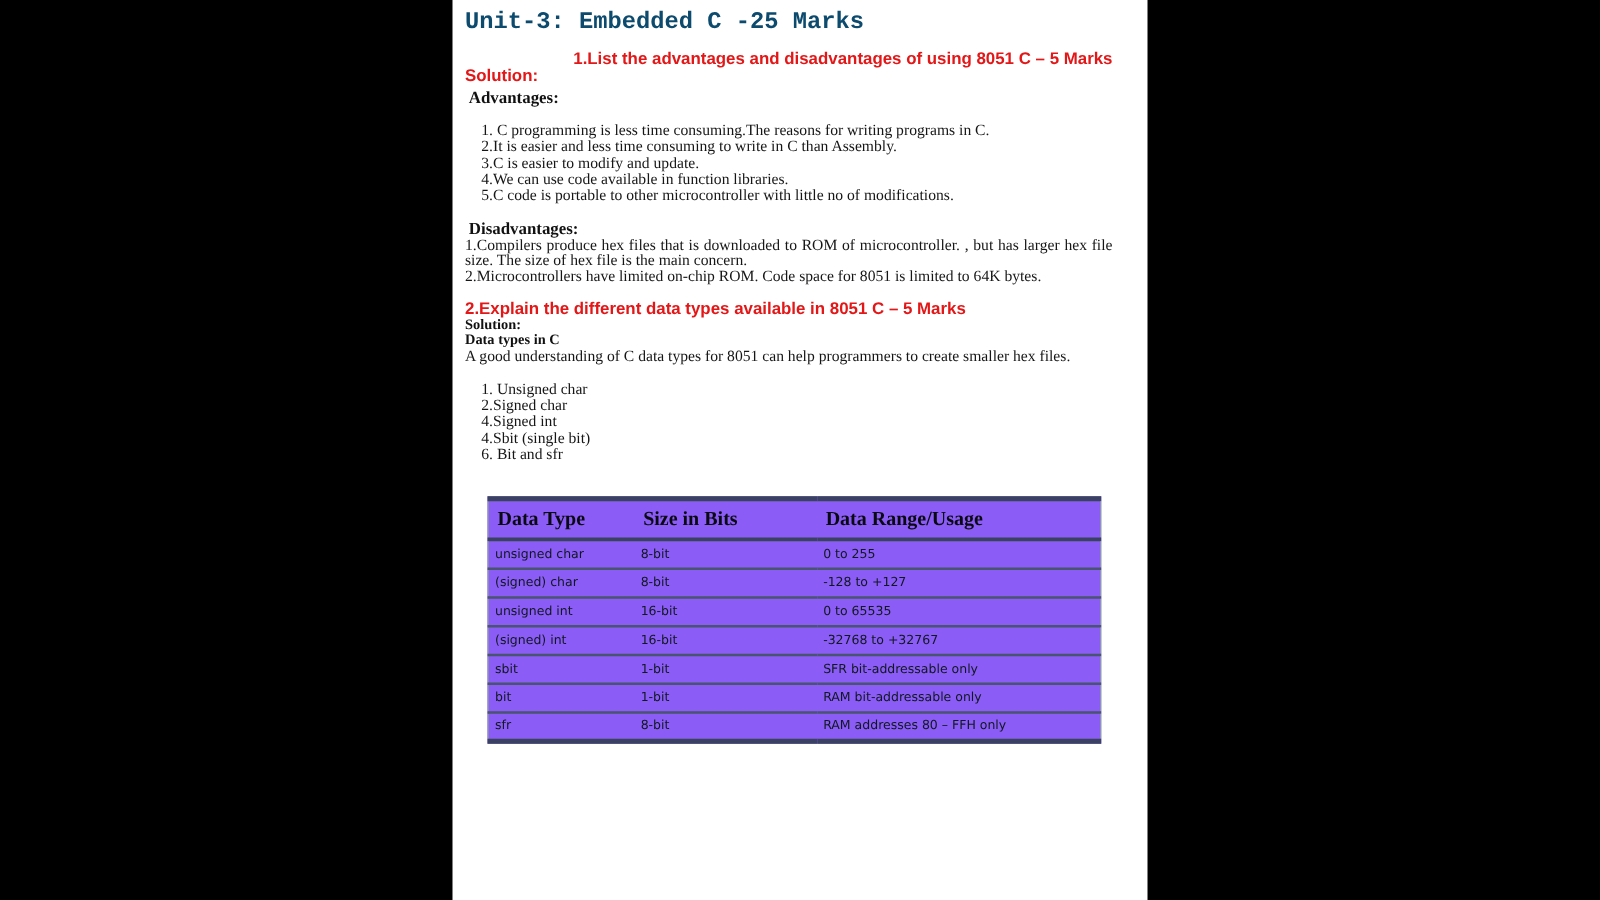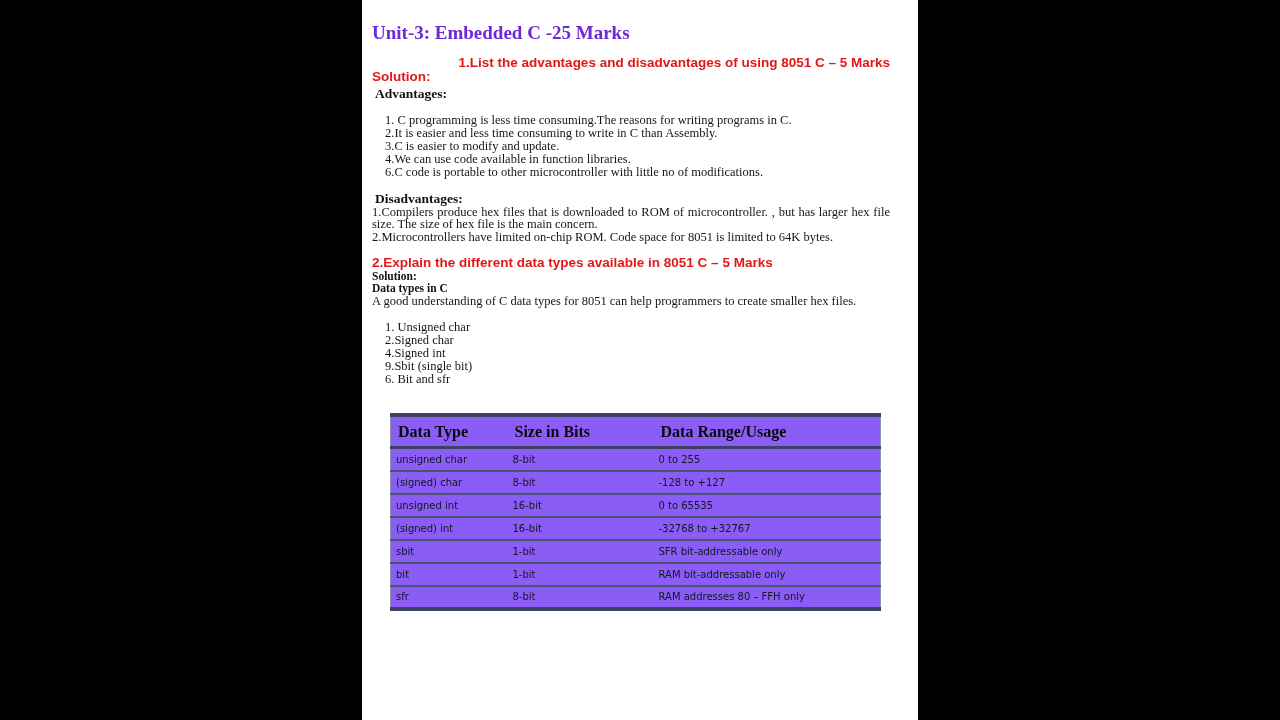--- a/index.html
+++ b/index.html
@@ -21,26 +21,26 @@
     position: absolute;
     left: 362px;
     top: 0;
     width: 556px;
     height: 720px;
     background: #ffffff;
     box-sizing: border-box;
     padding: 0 28px 0 10px;
   }
   .doc-title {
-    margin-top: 22px;
-    font-family: Liberation Serif, serif;
+    margin-top: 6px;
+    font-family: Liberation Mono, monospace;
     font-weight: bold;
     font-size: 19px;
     line-height: 22px;
-    color: #6d28d9;
+    color: #0c4a6e;
   }
   .q-heading {
     font-family: "Liberation Sans", sans-serif;
     font-weight: bold;
     font-size: 13.5px;
     line-height: 14px;
     color: #e31717;
   }
   .q1-heading { margin-top: 12px; text-align: right; }
   .solution-red {
@@ -136,37 +136,37 @@
 
     <div class="q-heading q1-heading">1.List the advantages and disadvantages of using 8051 C – 5 Marks</div>
     <div class="solution-red">Solution:</div>
 
     <div class="adv-label">Advantages:</div>
     <ul class="plain">
       <li class="body-line">1. C programming is less time consuming.The  reasons for writing programs in C.</li>
       <li class="body-line">2.It is easier and less time consuming to write in C than  Assembly.</li>
       <li class="body-line">3.C is easier to modify and update.</li>
       <li class="body-line">4.We can use code available in function libraries.</li>
-      <li class="body-line">6.C  code is portable to other microcontroller with little no of modifications.</li>
+      <li class="body-line">5.C  code is portable to other microcontroller with little no of modifications.</li>
     </ul>
 
     <div class="dis-label">Disadvantages:</div>
     <div class="body-line just">1.Compilers produce hex files that is downloaded to ROM of microcontroller. , but has larger hex file size. The size of  hex file is the main concern.</div>
     <div class="body-line just">2.Microcontrollers have limited on-chip ROM. Code space for 8051  is limited to 64K bytes.</div>
 
     <div class="q-heading q2-heading">2.Explain the different data types available in 8051 C – 5 Marks</div>
     <div class="solution-black">Solution:</div>
     <div class="subheading-black">Data types in C</div>
     <div class="body-line intro-line">A good understanding of C data types for 8051 can help programmers to create smaller hex files.</div>
 
     <ul class="plain">
       <li class="body-line">1. Unsigned char</li>
       <li class="body-line">2.Signed char</li>
       <li class="body-line">4.Signed int</li>
-      <li class="body-line">9.Sbit (single bit)</li>
+      <li class="body-line">4.Sbit (single bit)</li>
       <li class="body-line">6. Bit and sfr</li>
     </ul>
 
 
     <table class="data-table">
       <colgroup>
           <col class="c1">
           <col class="c2">
           <col class="c3">
         </colgroup>

